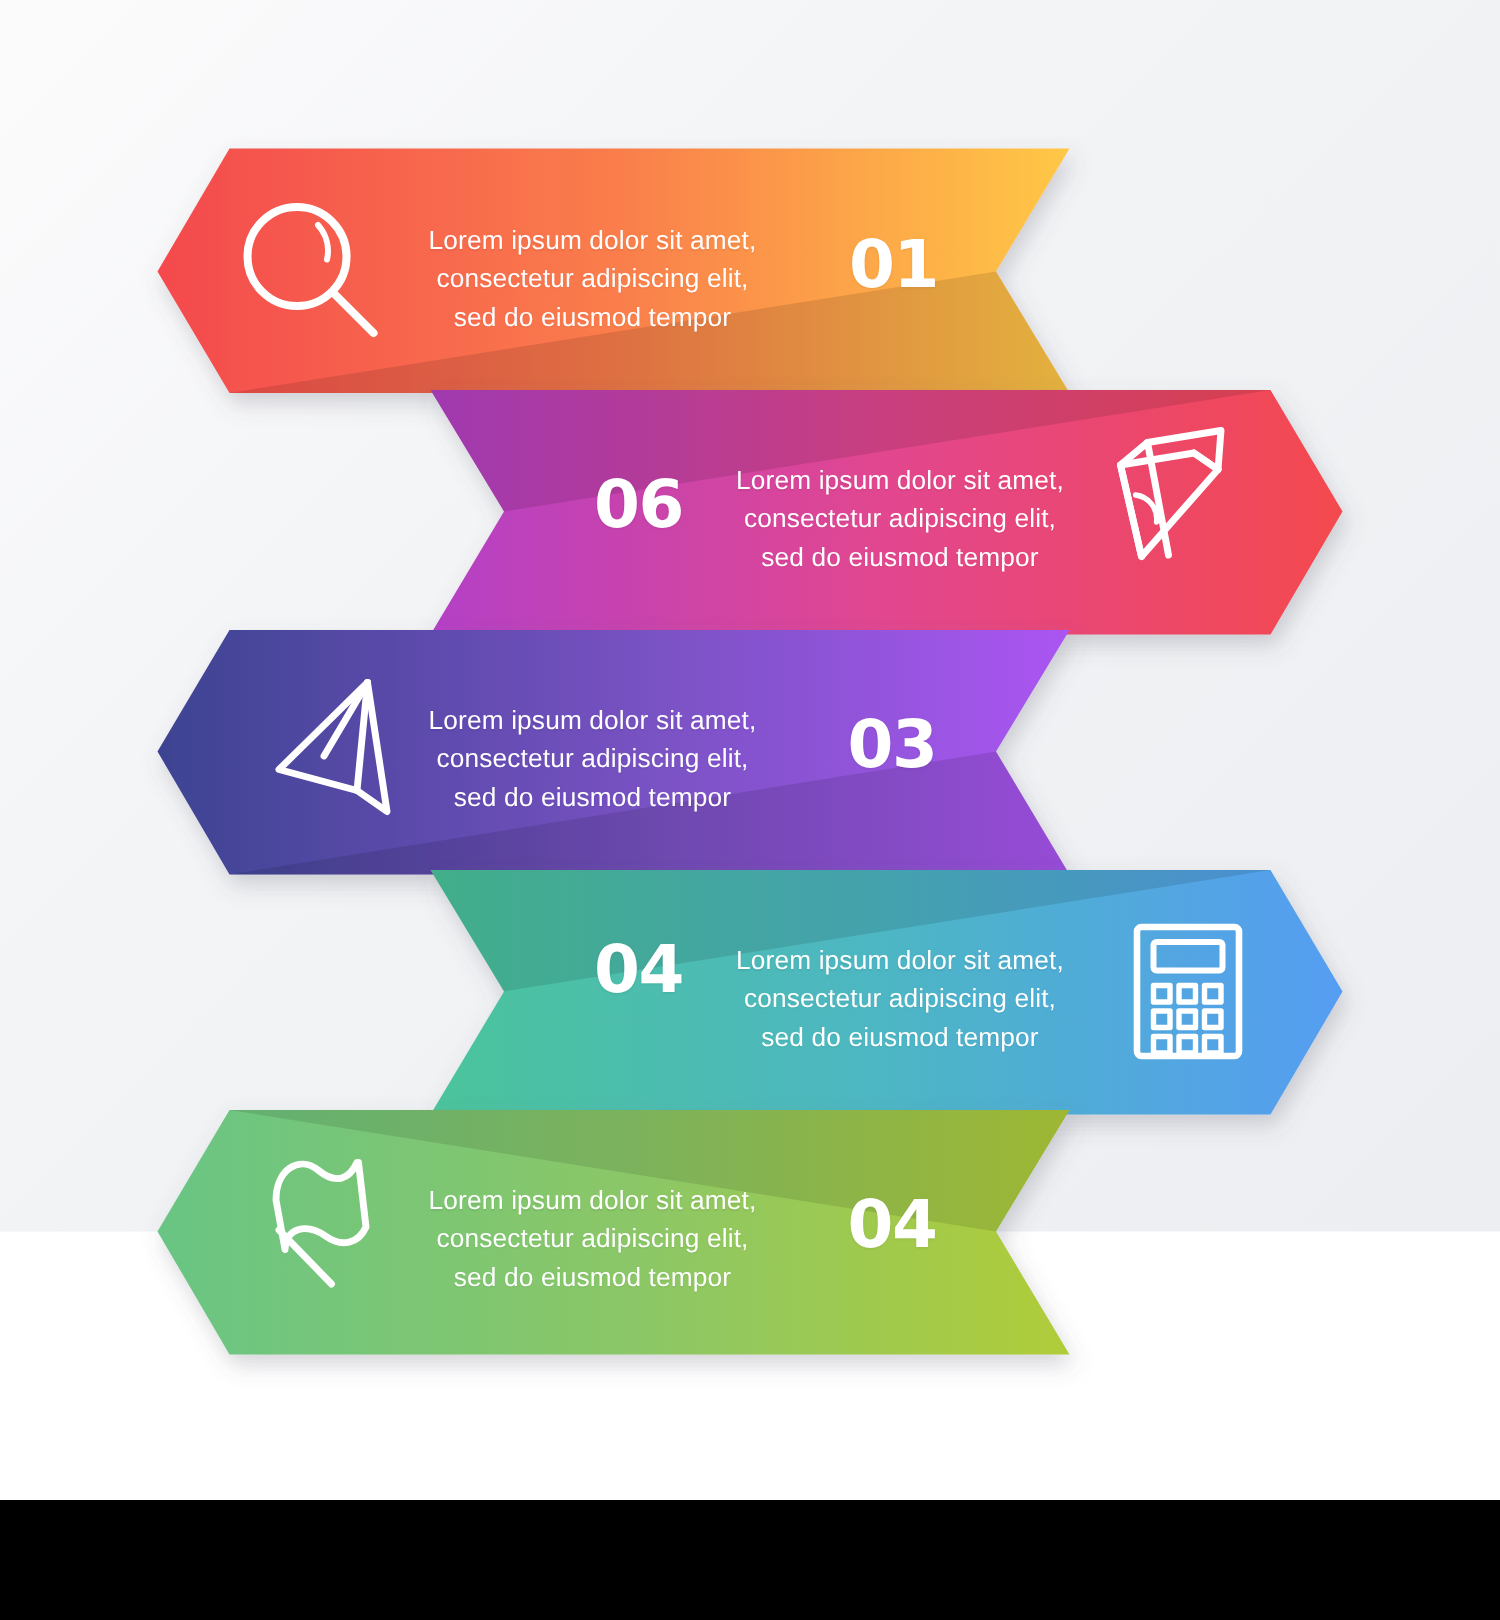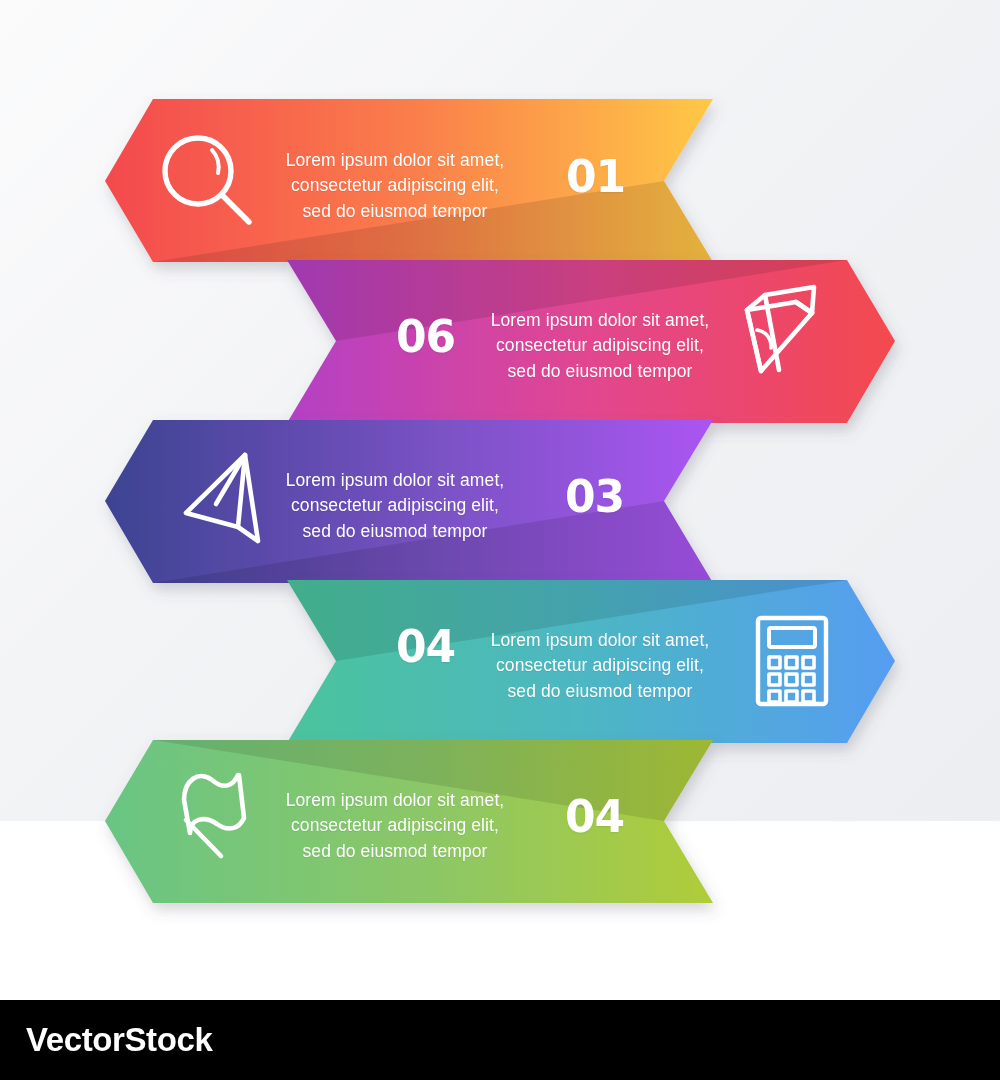--- a/index.html
+++ b/index.html
@@ -220,16 +220,15 @@
 consectetur adipiscing elit,
 sed do eiusmod tempor</div>
   <div class="row-number" style="left:396px; top:625px;">04</div>
 
   <div class="row-text" style="left:265px; top:788px; width:260px;">Lorem ipsum dolor sit amet,
 consectetur adipiscing elit,
 sed do eiusmod tempor</div>
   <div class="row-number" style="left:565px; top:795px;">04</div>
 
   <div id="watermark">
-    <div id="wm-brand">VectorStock</div>
   </div>
 
 </div>
 
 </body></html>

